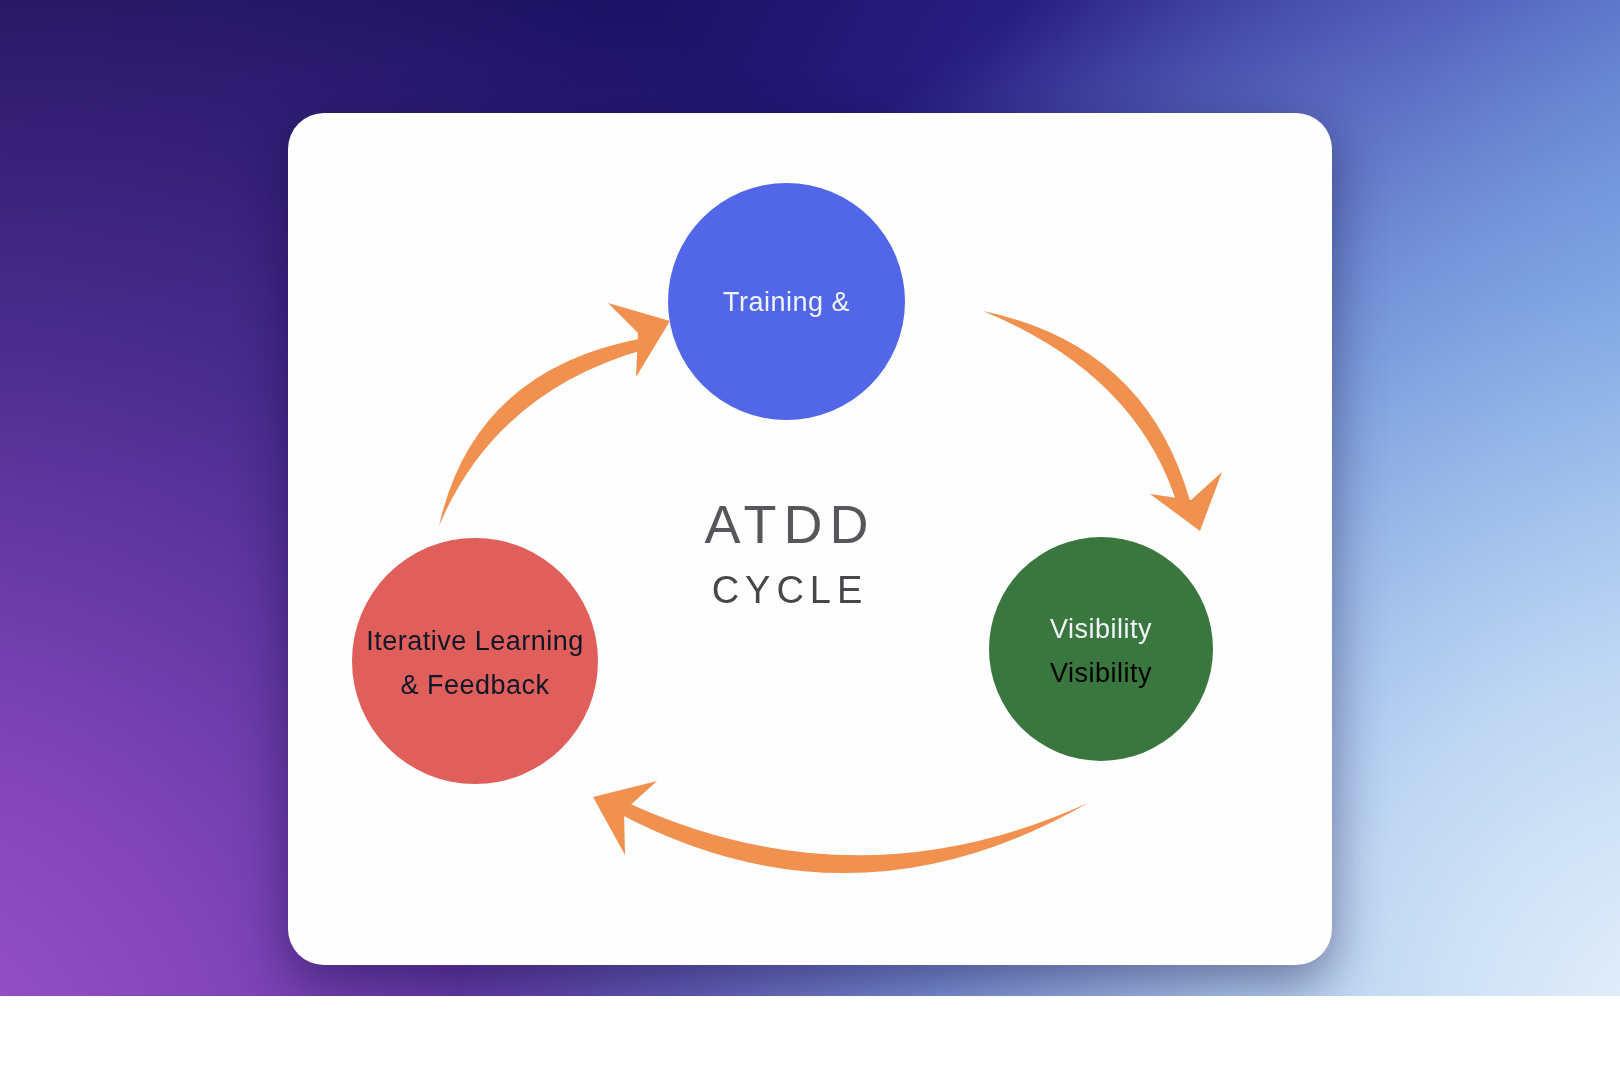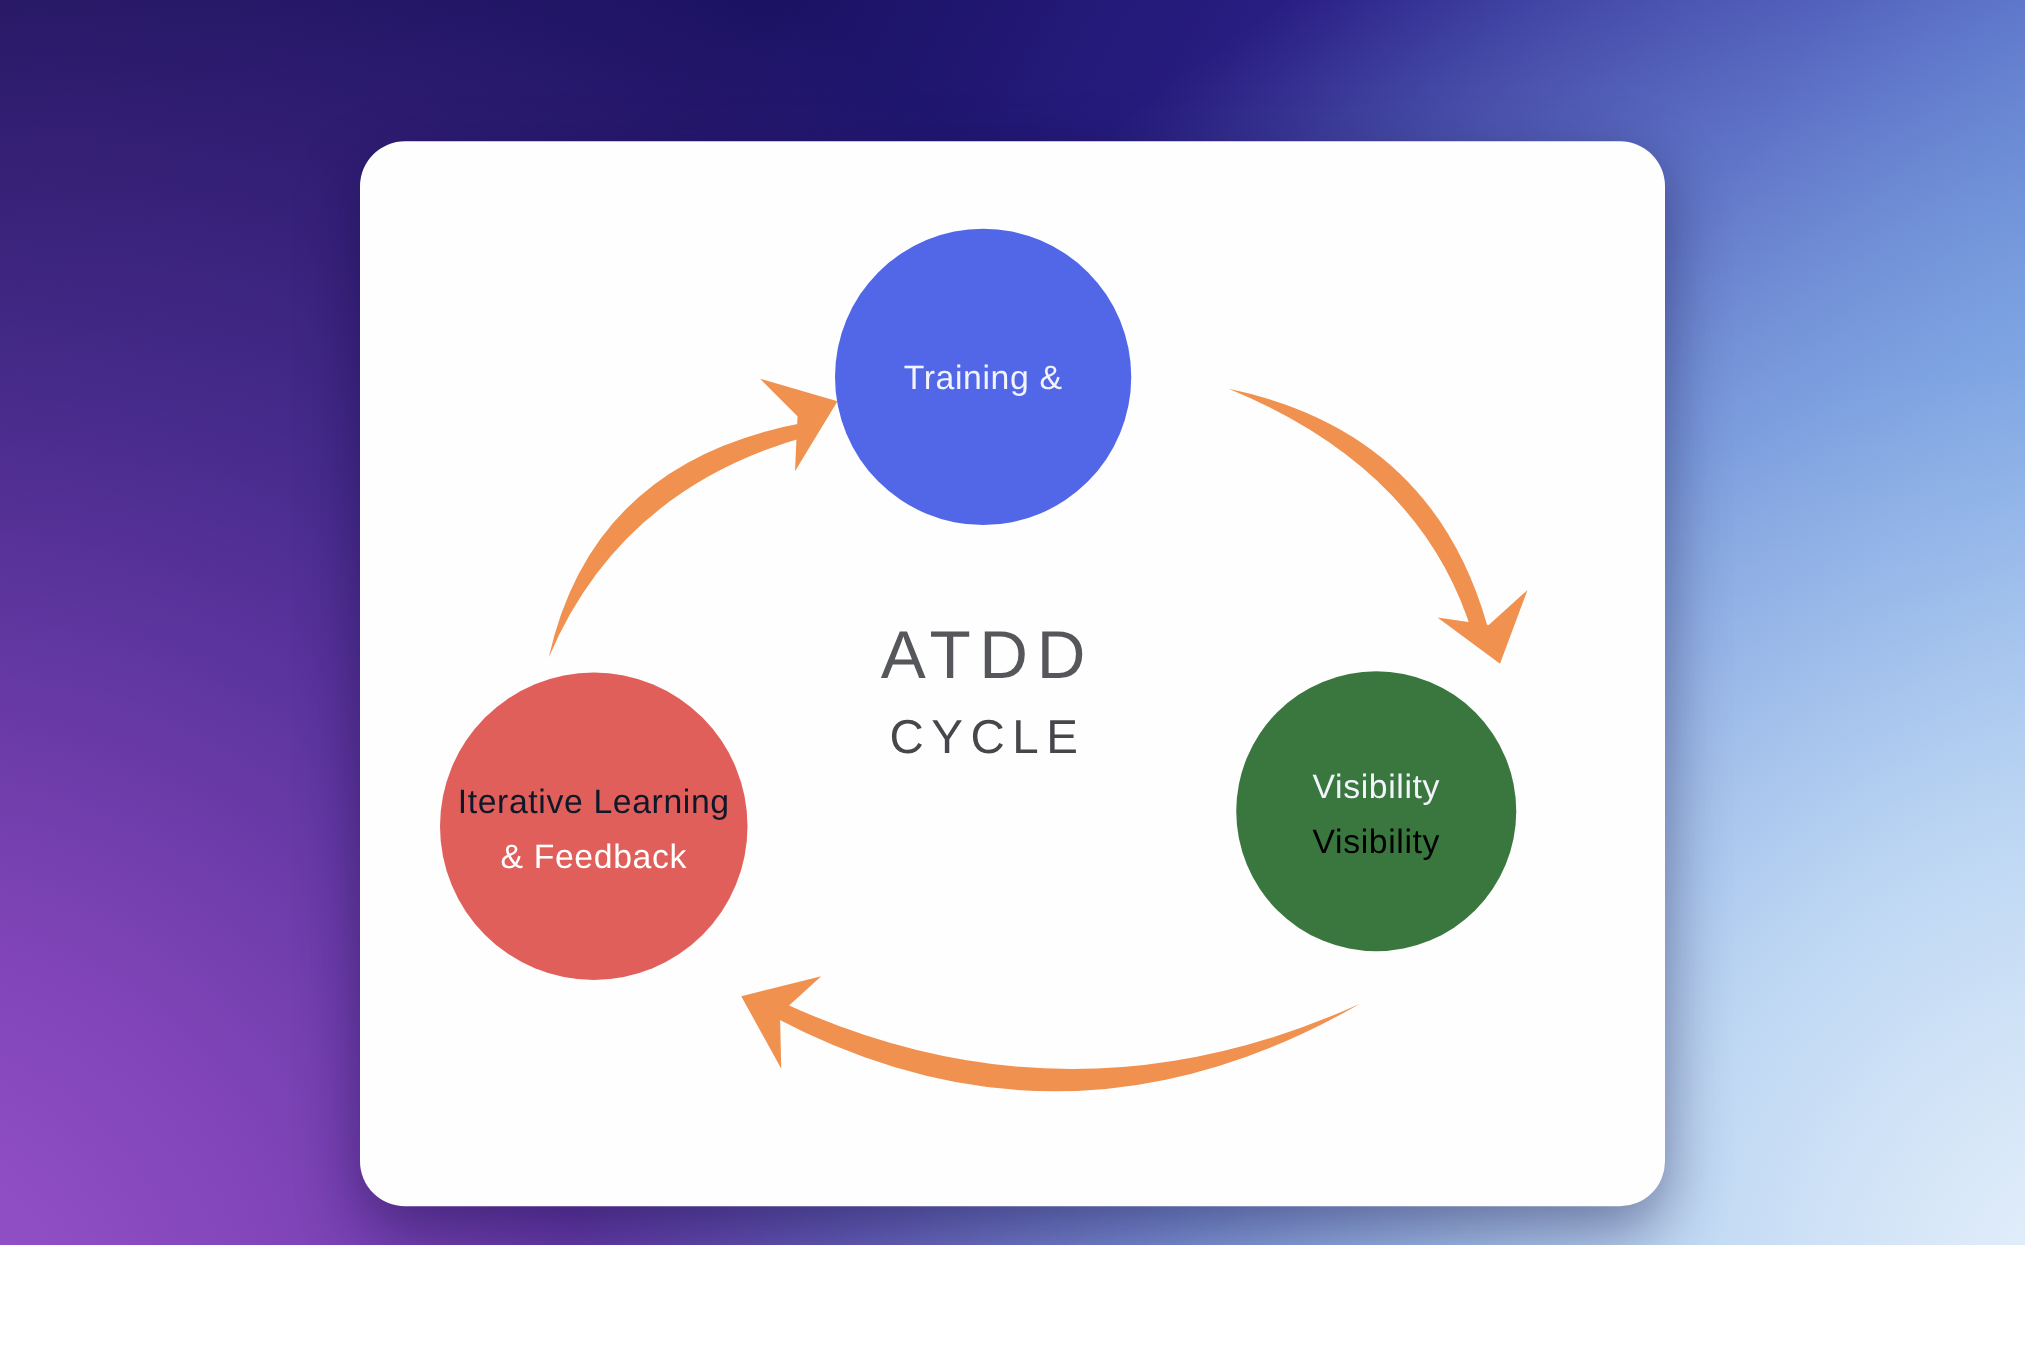--- a/index.html
+++ b/index.html
@@ -73,21 +73,21 @@
       <span style="color: rgb(242, 244, 251);">Training &amp;</span>
     </div>
 
     <div class="node node-visibility" style="background-color: rgb(58, 119, 62);">
       <span style="color: rgb(242, 244, 251);">Visibility</span>
       <span style="color: #000000;">Visibility</span>
     </div>
 
     <div class="node node-learning" style="background-color: rgb(224, 95, 90);">
       <span style="color: #0f172a;">Iterative Learning</span>
-      <span style="color: #ffffff;">&amp; Feedback</span>
+      <span style="color: #0f172a;">&amp; Feedback</span>
     </div>
 
     <div class="center-title">
       <div class="main" style="color: rgb(86, 87, 91);">ATDD</div>
       <div class="sub" style="color: rgb(70, 71, 75);">CYCLE</div>
     </div>
 
   </div>
 </div>
 

